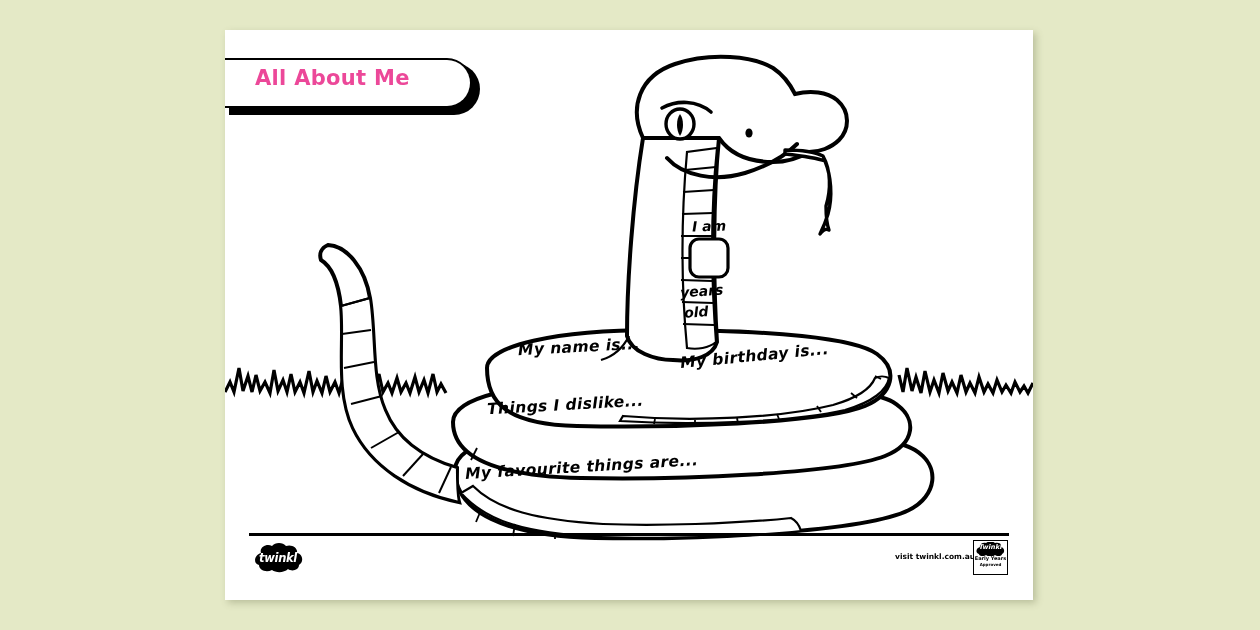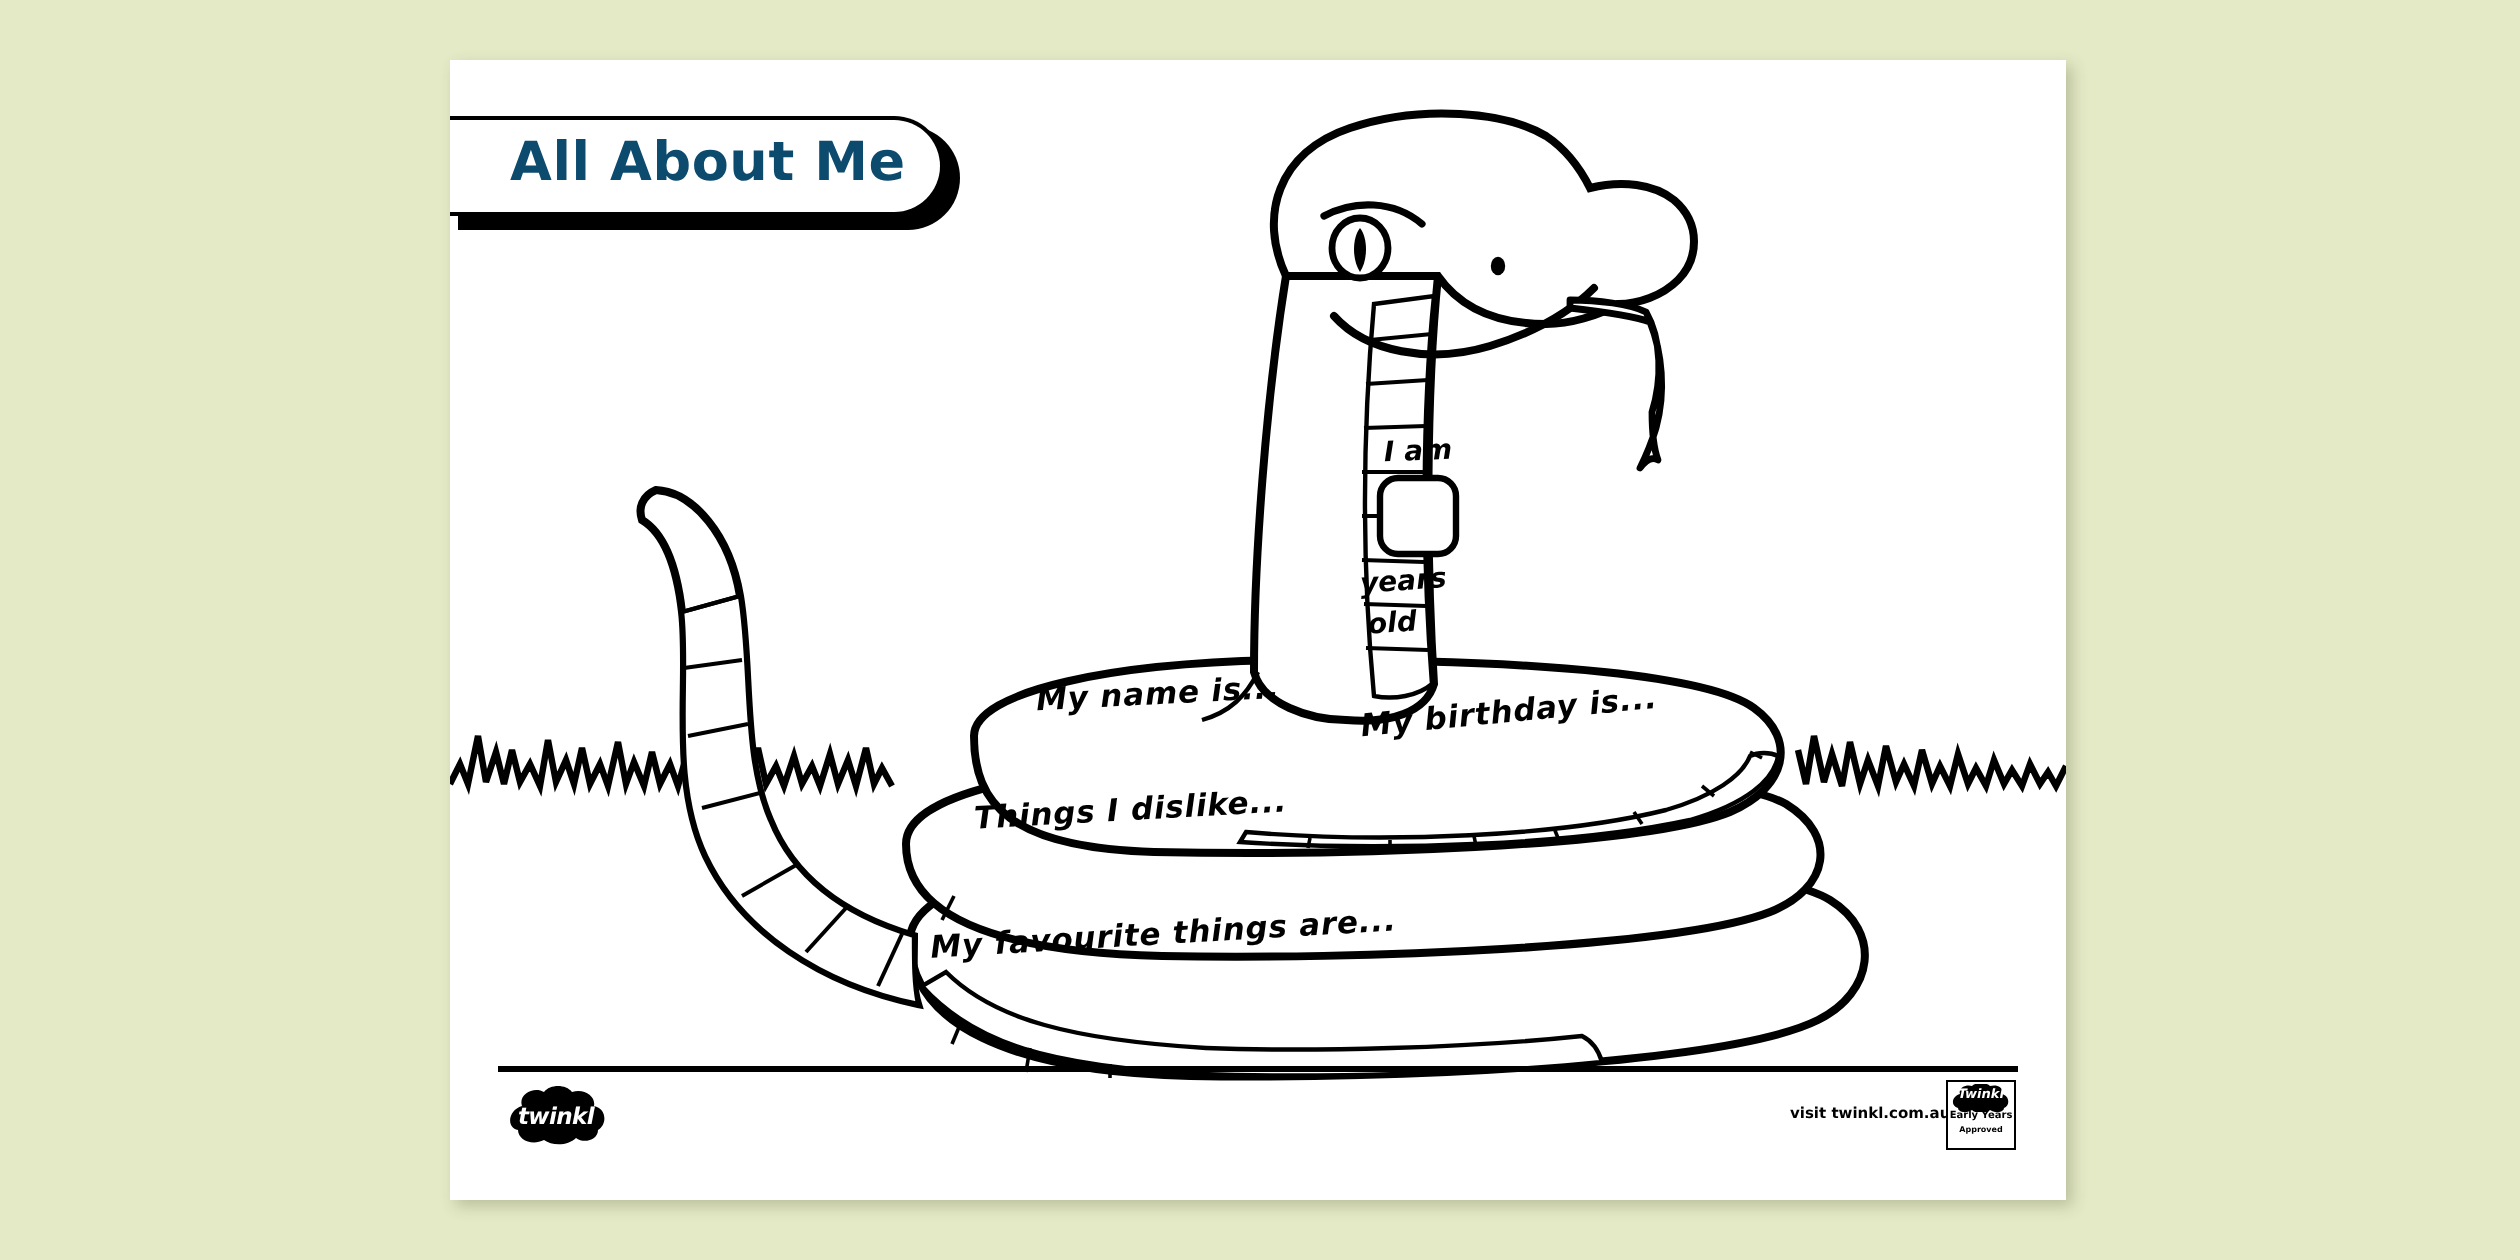--- a/index.html
+++ b/index.html
@@ -61,23 +61,23 @@
     border-left: none;
     border-top-right-radius: 26px;
     border-bottom-right-radius: 26px;
     box-sizing: border-box;
   }
   #banner-title {
     position: absolute;
     left: 30px;
     top: 8px;
     font-family: "DejaVu Sans", sans-serif;
-    font-size: 27px;
-    font-weight: bold;
-    color: #0c4a6e;
+    font-size: 21px;
+    font-weight: bold;
+    color: #ec4899;
     letter-spacing: 0.3px;
     white-space: nowrap;
   }
 
   
   #art {
     position: absolute;
     left: 0;
     top: 0;
     width: 808px;

